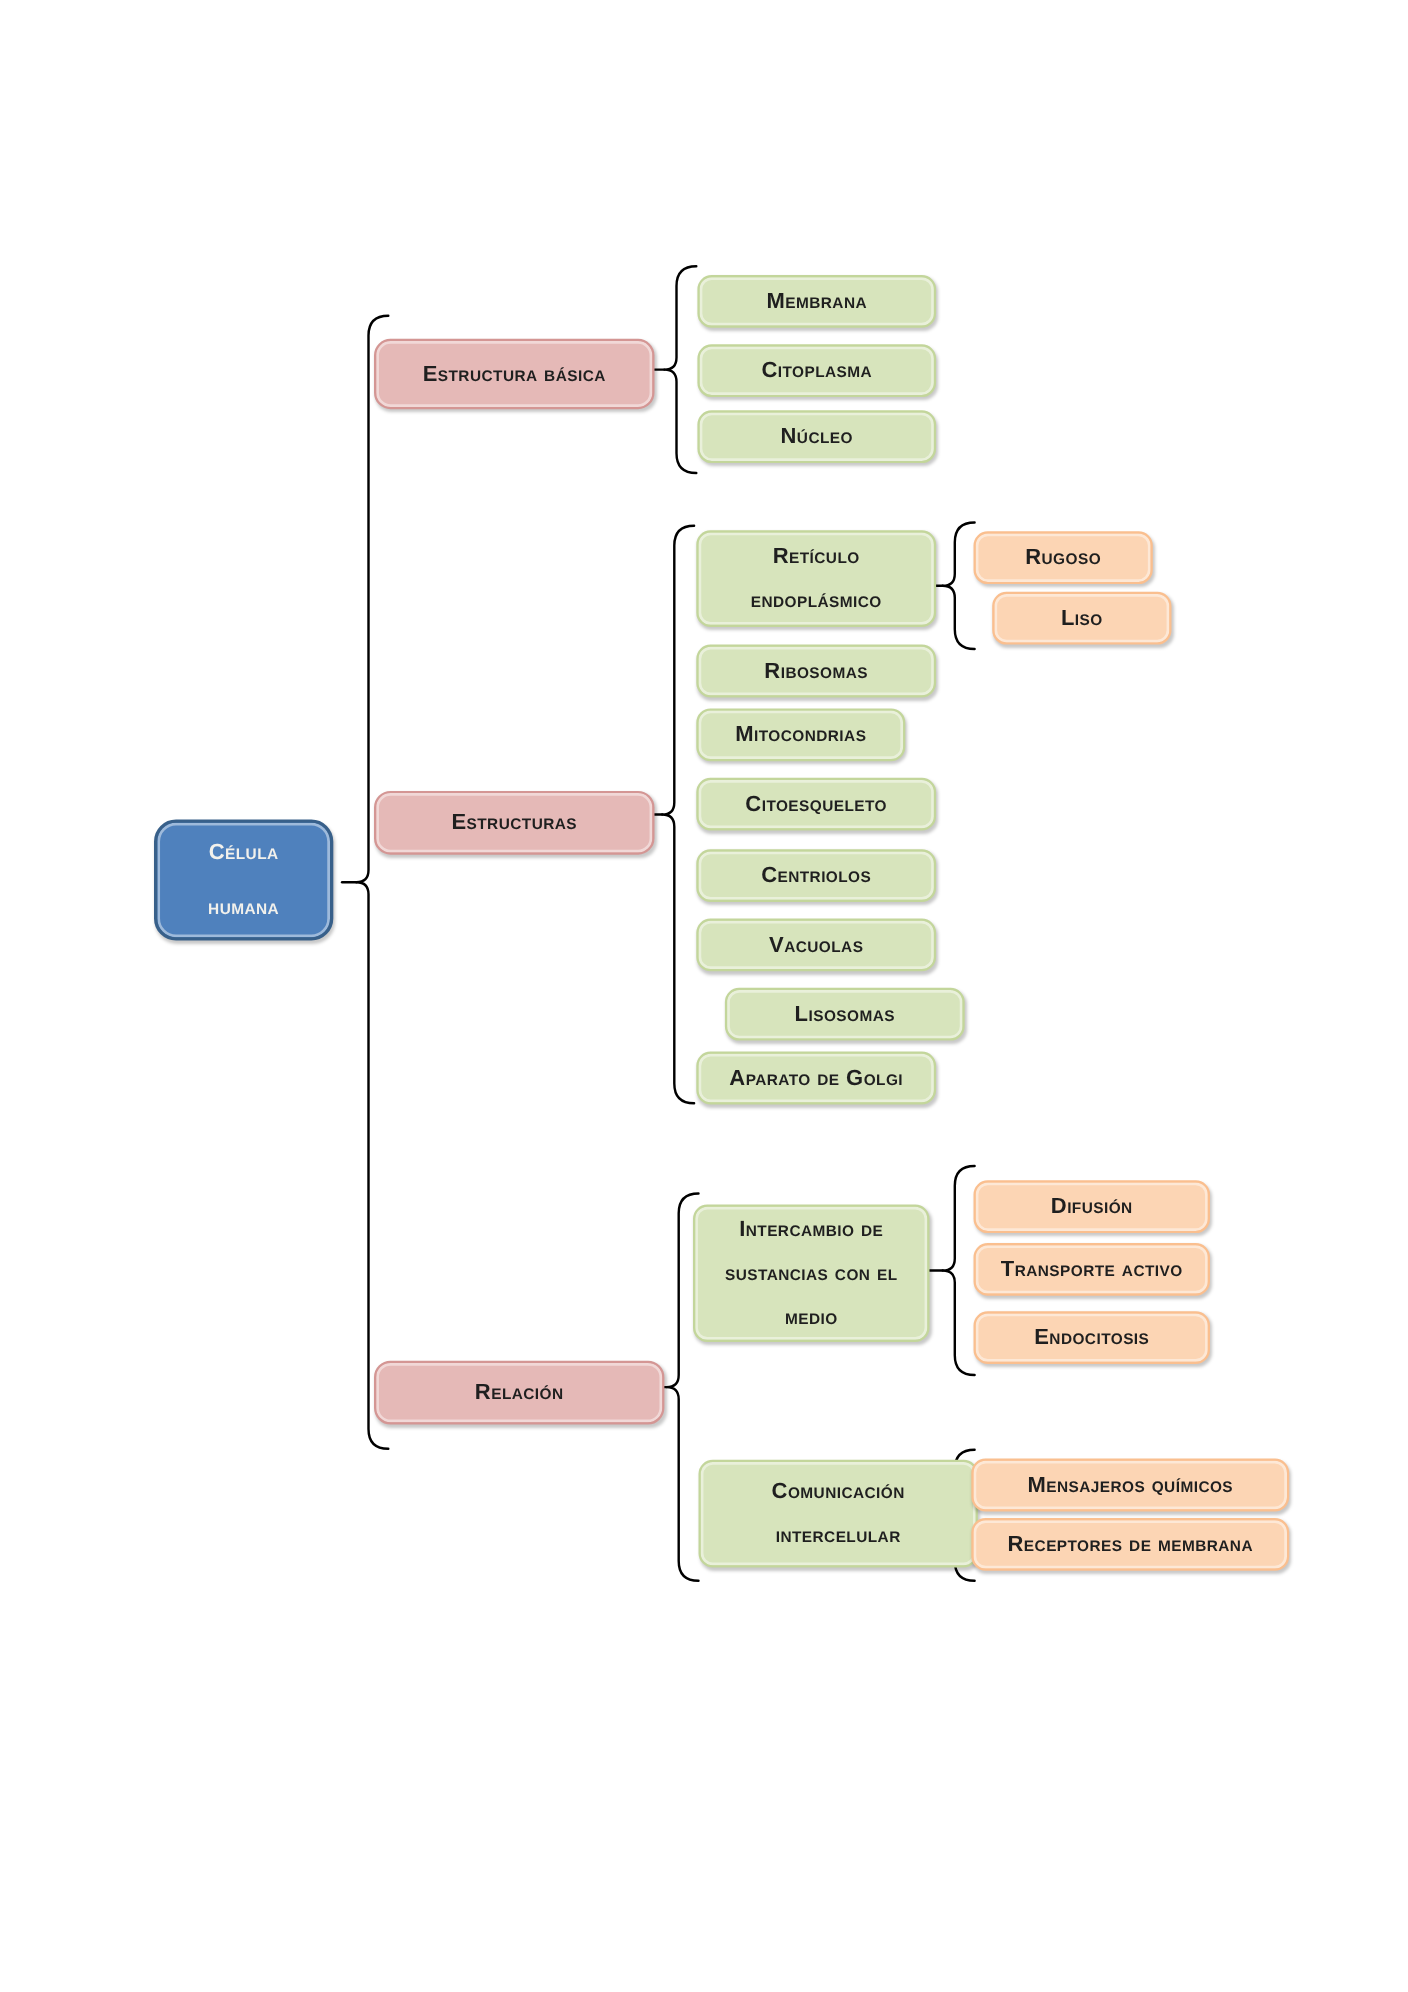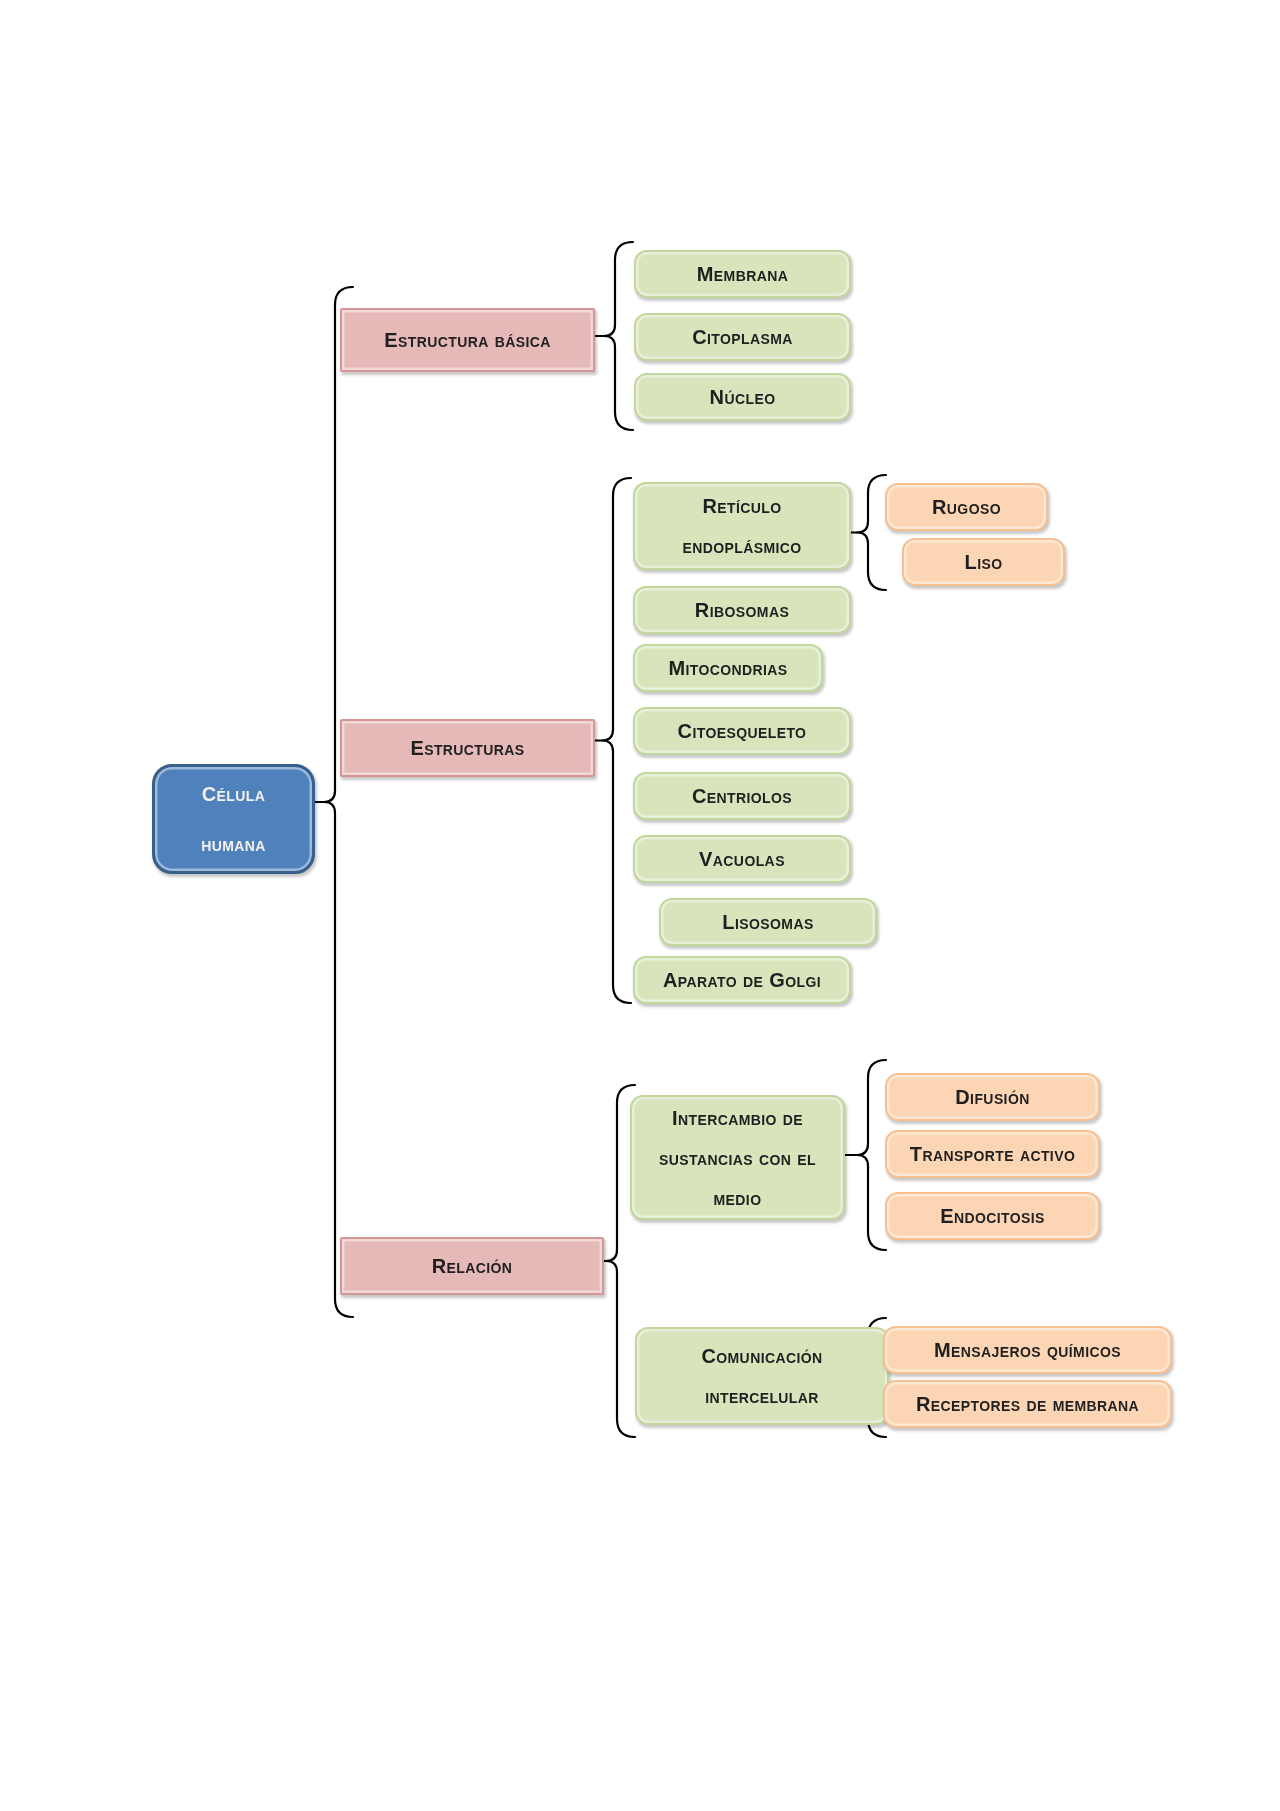--- a/index.html
+++ b/index.html
@@ -37,21 +37,21 @@
     background:var(--green-fill,#d7e4bc);
     border:2.5px solid var(--green-border,#c3d69b);
   }
   .node.orange{
     background:var(--orange-fill,#fcd5b4);
     border:2.5px solid var(--orange-border,#fabf8f);
   }
   .node.branch{
     background:var(--branch-fill,#e5b9b7);
     border:2.5px solid var(--branch-border,#d49694);
-    border-radius:2px;
+    border-radius:15px;
   }
   .node.root{
     background:var(--root-fill,#4f81bd);
     border:3px solid var(--root-border,#38608a);
     border-radius:20px;
     color:var(--root-text,#f2f1ec);
     line-height:50px;
     padding:0 16px;
   }
   .node .label{display:inline-block;}
@@ -70,21 +70,21 @@
       <path d="M 886 475 Q 868 475 868 493 L 868 521.5 Q 868 532.5 857 532.5 Q 868 532.5 868 543.5 L 868 572 Q 868 590 886 590"></path>
       <path d="M 851 532.5 L 857 532.5"></path>
       <path d="M 635 1085 Q 617 1085 617 1103 L 617 1250 Q 617 1261 606 1261 Q 617 1261 617 1272 L 617 1419 Q 617 1437 635 1437"></path>
       <path d="M 595 1261 L 606 1261"></path>
       <path d="M 886 1060 Q 868 1060 868 1078 L 868 1144 Q 868 1155 857 1155 Q 868 1155 868 1166 L 868 1232 Q 868 1250 886 1250"></path>
       <path d="M 845 1155 L 857 1155"></path>
       <path d="M 886 1318 Q 868 1318 868 1336 L 868 1366.5 Q 868 1377.5 857 1377.5 Q 868 1377.5 868 1388.5 L 868 1419 Q 868 1437 886 1437"></path>
       <path d="M 850 1377.5 L 857 1377.5"></path>
     </svg>
   <div id="nodes">
-      <div class="node root" style="left: 152px; top: 745px; width: 163px; height: 110px; margin-top: 19px;">
+      <div class="node root" style="left: 140px; top: 745px; width: 163px; height: 110px;">
         <span class="label">Célula humana</span>
       </div>
       <div class="node branch" style="left: 340px; top: 308px; width: 255px; height: 64px;">
         <span class="label">Estructura básica</span>
       </div>
       <div class="node green" style="left: 634px; top: 250px; width: 217px; height: 48px;">
         <span class="label">Membrana</span>
       </div>
       <div class="node green" style="left: 634px; top: 313px; width: 217px; height: 48px;">
         <span class="label">Citoplasma</span>

